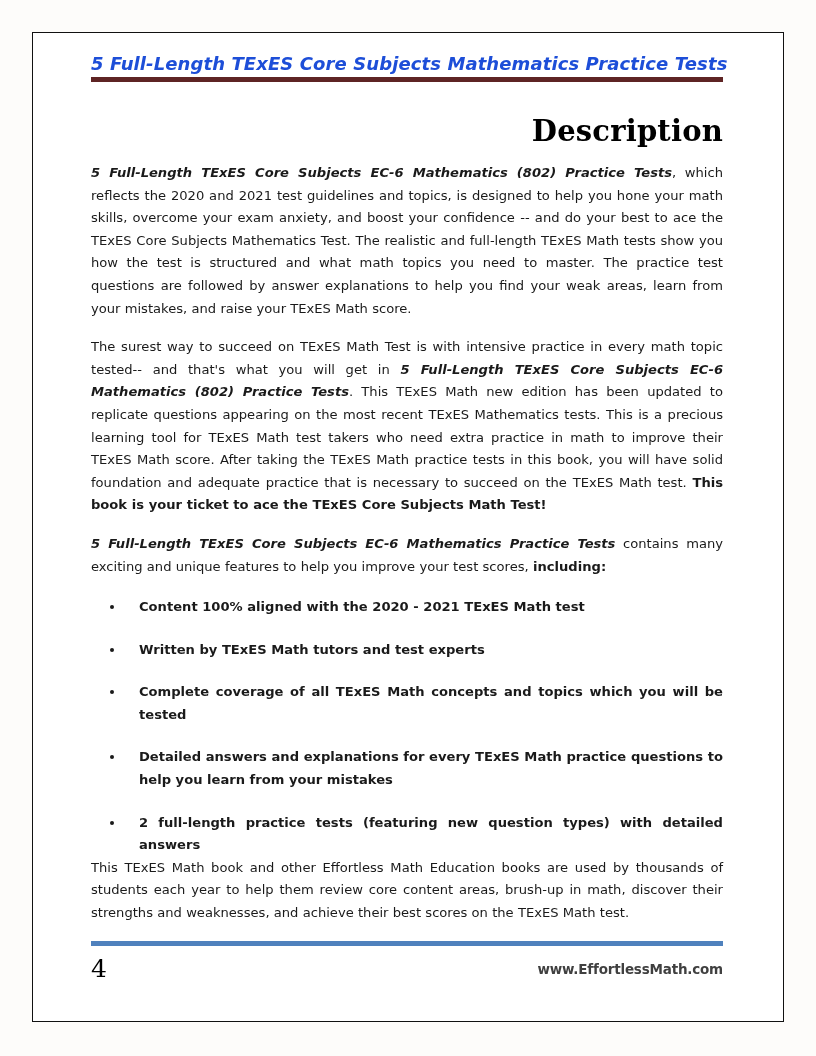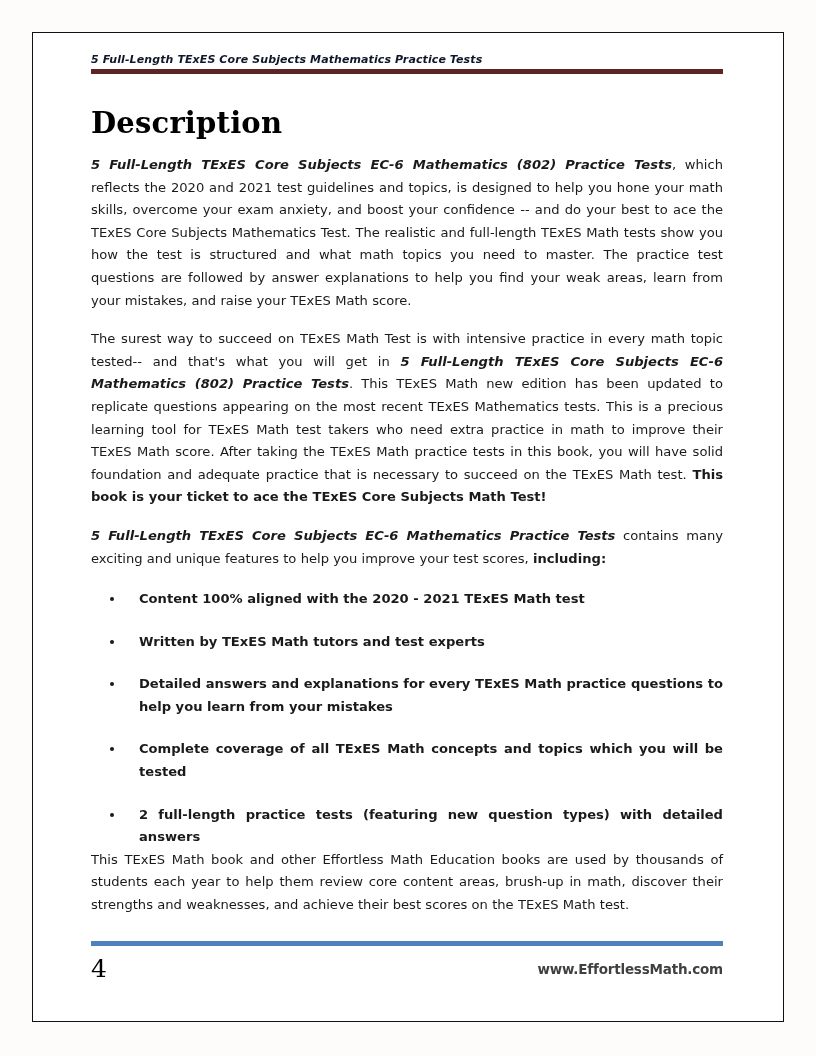--- a/index.html
+++ b/index.html
@@ -33,39 +33,39 @@
     top: 8px;
     width: 632px;
     height: 974px;
   }
 
   
   .running-head {
     font-family: "DejaVu Sans", sans-serif;
     font-weight: bold;
     font-style: italic;
-    font-size: 11px;
+    font-size: 18px;
     letter-spacing: 0.1px;
-    color: #0f172a;
+    color: #1d4ed8;
     padding-top: 12px;
     white-space: nowrap;
   }
   .rule-maroon {
     margin-top: 3px;
     height: 5px;
     background: #5e2424;
     width: 100%;
   }
 
   
   .doc-title {
     font-family: "DejaVu Serif", serif;
     font-weight: bold;
     font-size: 29px;
-    text-align: left;
+    text-align: right;
     color: #000000;
     margin-top: 32px;
     margin-bottom: 0;
     letter-spacing: 0.2px;
   }
 
   
   .body-area {
     margin-top: 14px;
   }
@@ -164,22 +164,22 @@
 
       <p class="para"><span class="bi">5 Full-Length TExES Core Subjects EC-6 Mathematics (802) Practice Tests</span><span>, which reflects the 2020 and 2021 test guidelines and topics, is designed to help you hone your math skills, overcome your exam anxiety, and boost your confidence -- and do your best to ace the TExES Core Subjects Mathematics Test. The realistic and full-length TExES Math tests show you how the test is structured and what math topics you need to master. The practice test questions are followed by answer explanations to help you find your weak areas, learn from your mistakes, and raise your TExES Math score.</span></p>
 
       <p class="para"><span>The surest way to succeed on TExES Math Test is with intensive practice in every math topic tested-- and that's what you will get in </span><span class="bi">5 Full-Length TExES Core Subjects EC-6 Mathematics (802) Practice Tests</span><span>. This TExES Math new edition has been updated to replicate questions appearing on the most recent TExES Mathematics tests. This is a precious learning tool for TExES Math test takers who need extra practice in math to improve their TExES Math score. After taking the TExES Math practice tests in this book, you will have solid foundation and adequate practice that is necessary to succeed on the TExES Math test. </span><span class="b">This book is your ticket to ace the TExES Core Subjects Math Test!</span></p>
 
       <p class="para tight"><span class="bi">5 Full-Length TExES Core Subjects EC-6 Mathematics Practice Tests</span><span> contains many exciting and unique features to help you improve your test scores, </span><span class="b">including:</span></p>
 
       <ul class="feature-list">
         <li><span class="bullet-dot"></span><span>Content 100% aligned with the 2020 - 2021 TExES Math test</span></li>
         <li><span class="bullet-dot"></span><span>Written by TExES Math tutors and test experts</span></li>
+        <li><span class="bullet-dot"></span><span>Complete coverage of all TExES Math concepts and topics which you will be tested</span></li>
         <li><span class="bullet-dot"></span><span>Detailed answers and explanations for every TExES Math practice questions to help you learn from your mistakes</span></li>
-        <li><span class="bullet-dot"></span><span>Complete coverage of all TExES Math concepts and topics which you will be tested</span></li>
         <li><span class="bullet-dot"></span><span>2 full-length practice tests (featuring new question types) with detailed answers</span></li>
       </ul>
 
       <p class="para closing-para">This TExES Math book and other Effortless Math Education books are used by thousands of students each year to help them review core content areas, brush-up in math, discover their strengths and weaknesses, and achieve their best scores on the TExES Math test.</p>
 
     </div>
   </div>
 
   <div class="footer">
     <div class="rule-blue"></div>

